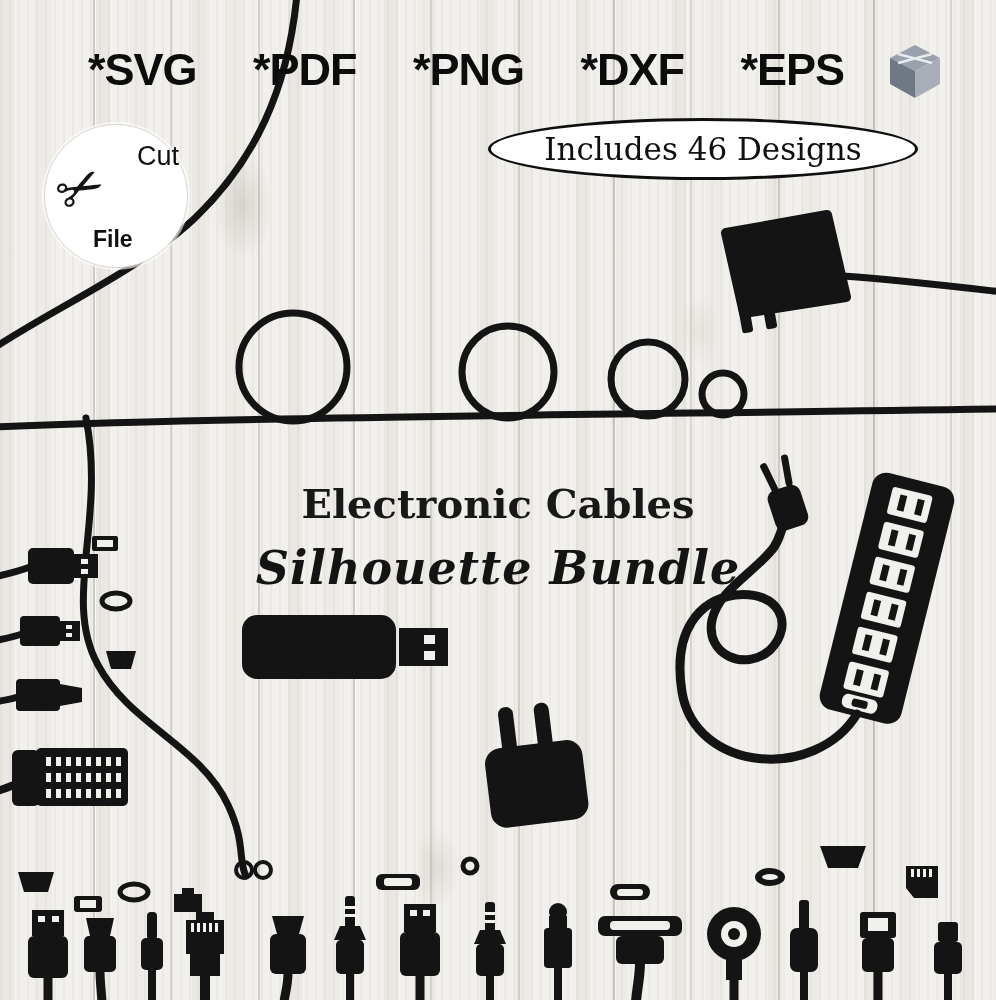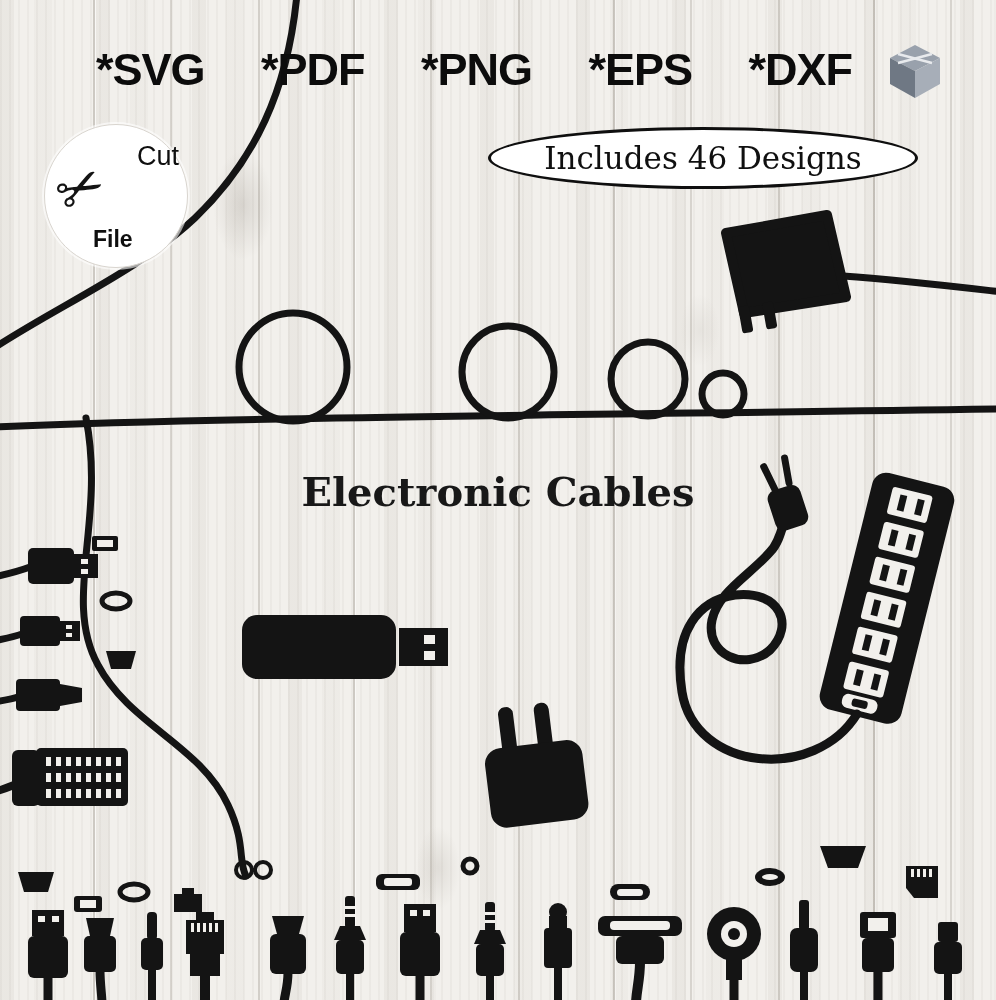--- a/index.html
+++ b/index.html
@@ -10,39 +10,39 @@
       radial-gradient(ellipse 46px 84px at 243px 205px, rgba(95,85,72,0.16), rgba(95,85,72,0) 65%),
       radial-gradient(ellipse 34px 64px at 438px 868px, rgba(95,85,72,0.12), rgba(95,85,72,0) 65%),
       radial-gradient(ellipse 30px 56px at 700px 330px, rgba(95,85,72,0.08), rgba(95,85,72,0) 65%),
       repeating-linear-gradient(90deg, rgba(110,100,88,0.05) 0 2px, rgba(110,100,88,0) 2px 9px),
       repeating-linear-gradient(90deg, rgba(130,120,105,0.07) 0 14px, rgba(130,120,105,0) 14px 34px, rgba(130,120,105,0.04) 34px 52px, rgba(130,120,105,0) 52px 96px),
       repeating-linear-gradient(90deg, rgba(0,0,0,0) 0 93px, rgba(120,112,100,0.30) 93px 95px, rgba(255,255,255,0.55) 95px 96px, rgba(0,0,0,0) 96px 170px, rgba(120,112,100,0.22) 170px 172px, rgba(0,0,0,0) 172px 258px, rgba(120,112,100,0.26) 258px 260px, rgba(0,0,0,0) 260px);
     font-family:"Liberation Sans",sans-serif;color:#0f0f0f;
   }
   .art{position:absolute;left:0;top:0;width:996px;height:1000px;}
   .formats-row{
-    position:absolute;top:44px;left:96px;width:756px;
+    position:absolute;top:44px;left:88px;width:756px;
     display:flex;justify-content:space-between;
     font-weight:900;font-size:45px;letter-spacing:-1px;color:#0c0c0c;
   }
   .designs-badge{
-    position:absolute;left:488px;top:127px;width:424px;height:56px;
+    position:absolute;left:488px;top:118px;width:424px;height:56px;
     background:#ffffff;border:3px solid #0f0f0f;border-radius:50%;
     display:flex;align-items:center;justify-content:center;
     font-family:"DejaVu Serif",serif;font-size:31px;color:#101010;
   }
   .cut-badge{
     position:absolute;left:44px;top:124px;width:142px;height:142px;border-radius:50%;
     background:#ffffff;border:1px solid #d9d5cf;box-shadow:0 0 0 2px rgba(255,255,255,0.6);
   }
   .cut-badge .word-top{position:absolute;top:16px;left:60px;font-size:27px;font-weight:500;margin-left:32px;}
   .cut-badge .scissors{position:absolute;top:36px;left:12px;font-size:56px;line-height:1;
     display:inline-block;transform:rotate(-28deg);color:#141414;}
   .cut-badge .word-bottom{position:absolute;bottom:14px;left:48px;font-size:23px;font-weight:700;}
-  .heading{position:absolute;top:468px;left:248px;width:500px;text-align:center;}
+  .heading{position:absolute;top:480px;left:248px;width:500px;text-align:center;}
   .heading .title{font-family:"DejaVu Serif",serif;font-weight:700;font-size:40px;color:#181818;}
   .heading .subtitle{margin-top:14px;font-family:"DejaVu Serif",serif;font-style:italic;
     font-weight:700;font-size:46px;color:#141414;letter-spacing:1px;}
   .cube{position:absolute;left:886px;top:42px;width:58px;height:58px;}
 </style>
 </head>
 <body>
 
 <div class="stage">
 
@@ -303,22 +303,22 @@
           <rect x="923" y="869" width="3" height="8"></rect>
           <rect x="929" y="869" width="3" height="8"></rect>
       </g>
     </g>
   </svg>
 
   <div class="formats-row">
     <span>*SVG</span>
     <span>*PDF</span>
     <span>*PNG</span>
+    <span>*DXF</span>
     <span>*EPS</span>
-    <span>*DXF</span>
   </div>
 
   <svg class="cube" viewBox="0 0 58 58" aria-hidden="true">
     <polygon points="29,3 54,16 29,29 4,16" fill="#99a1ac"></polygon>
     <polygon points="4,16 29,29 29,56 4,42" fill="#6f7884"></polygon>
     <polygon points="54,16 29,29 29,56 54,42" fill="#a7aeb8"></polygon>
     <path d="M 12 12 L 46 21 M 46 12 L 12 21" stroke="#e8eaed" stroke-width="2.5" fill="none"></path>
   </svg>
 
   <div class="designs-badge">
@@ -326,15 +326,16 @@
   </div>
 
   <div class="cut-badge">
     <span class="word-top">Cut</span>
     <span class="scissors">✂</span>
     <span class="word-bottom">File</span>
   </div>
 
   <div class="heading">
     <div class="title">Electronic Cables</div>
+    <div class="subtitle">Silhouette Bundle</div>
   </div>
 
 </div>
 
 </body></html>

